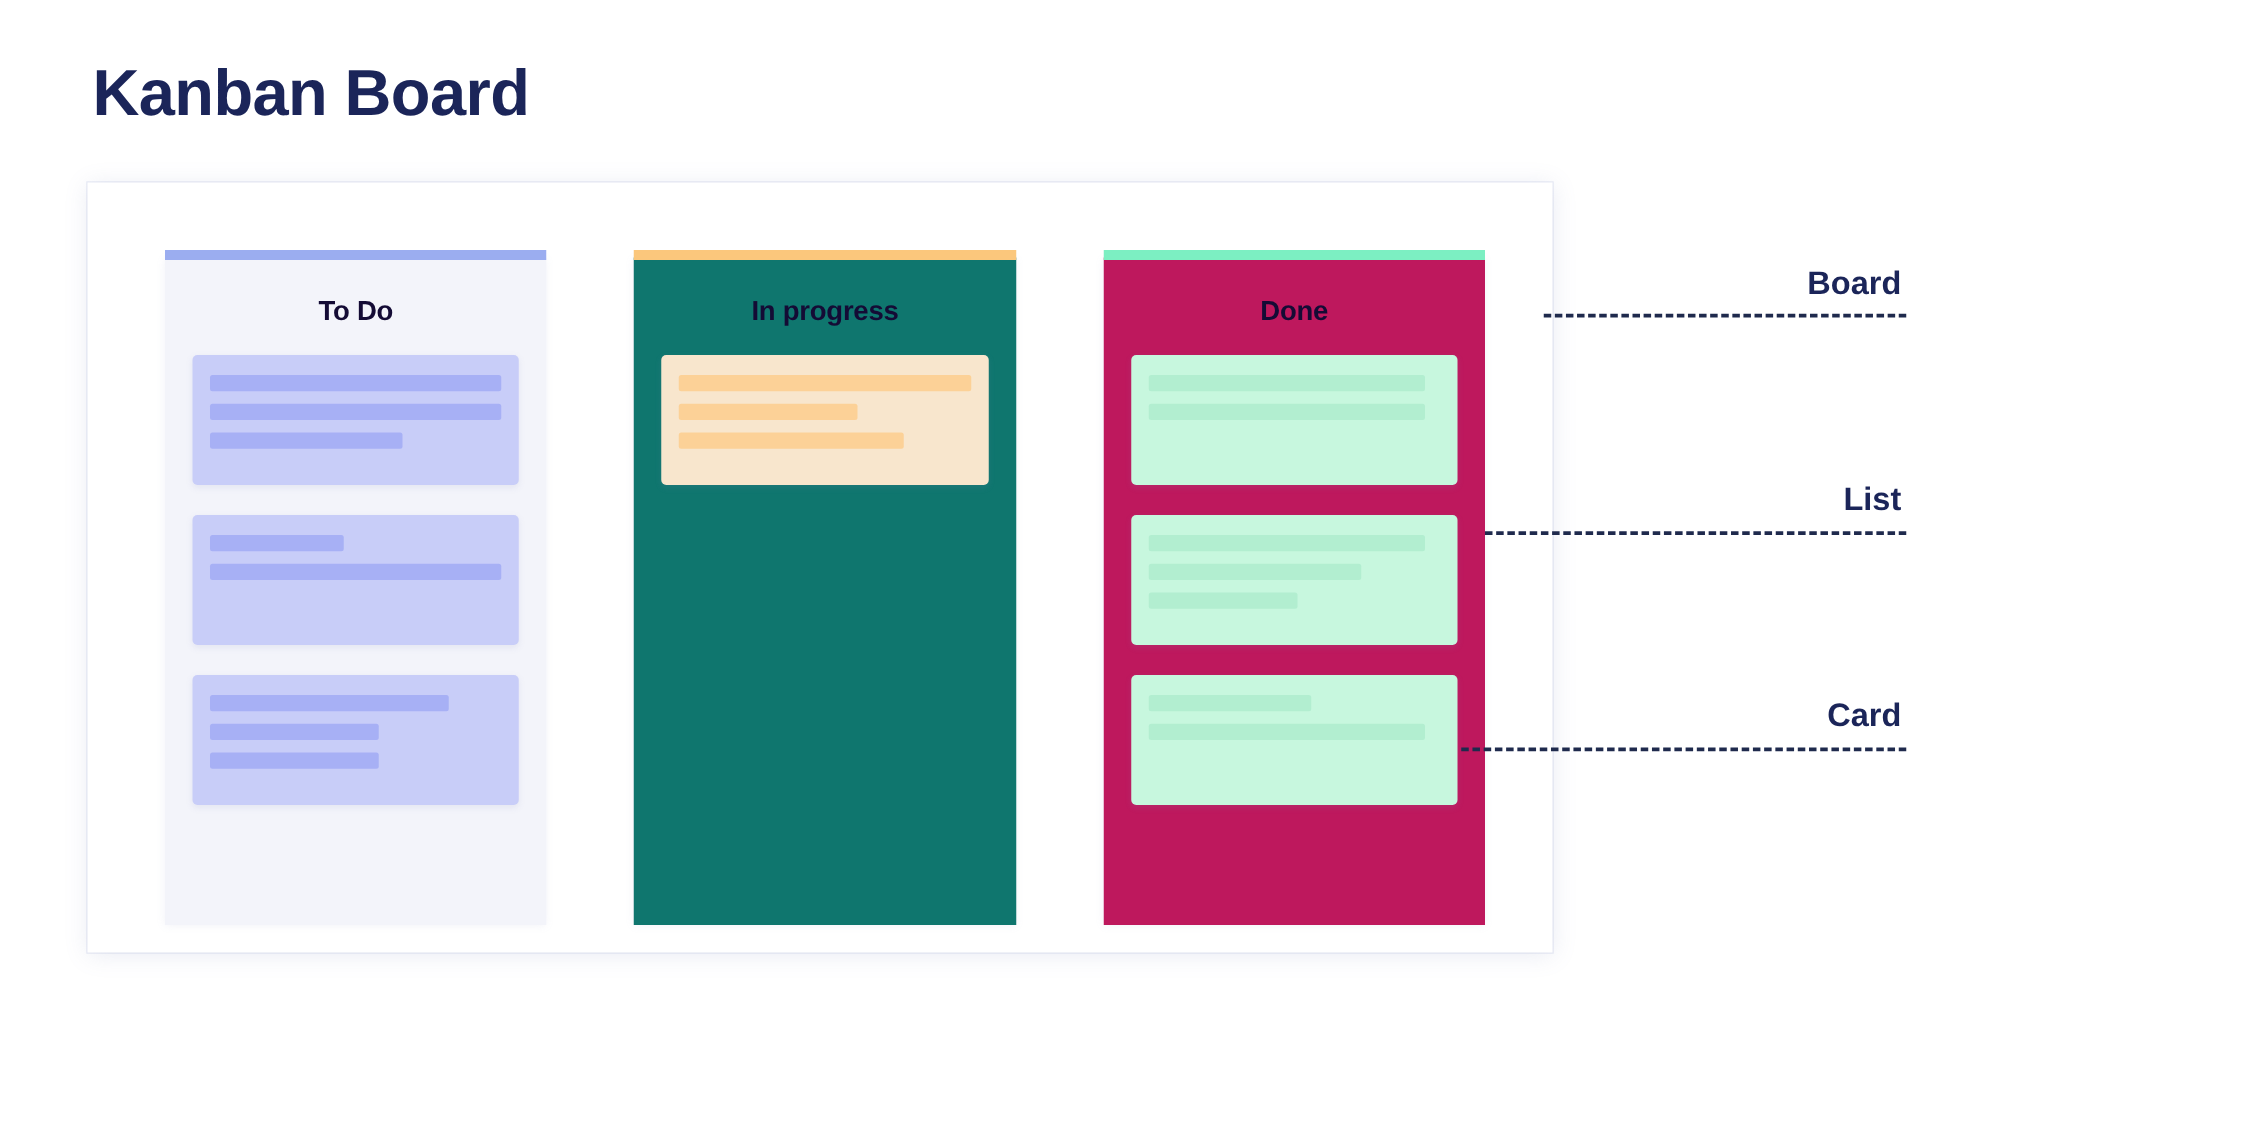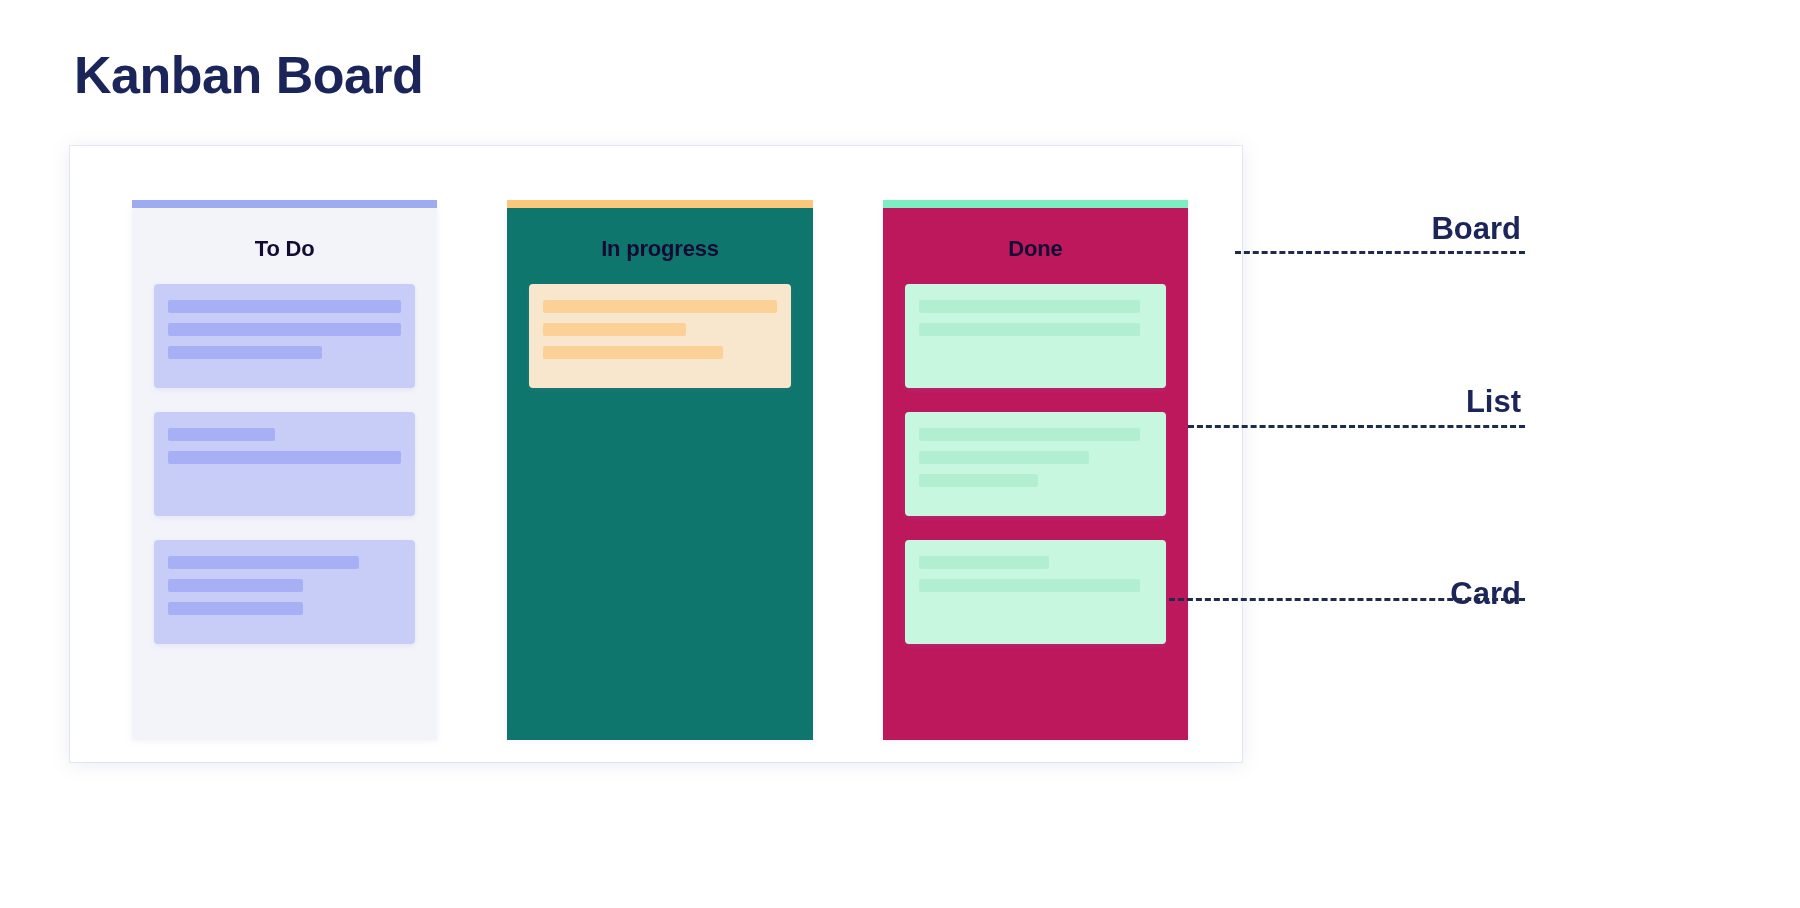--- a/index.html
+++ b/index.html
@@ -83,21 +83,21 @@
   }
   .line {
     height: 13px;
     border-radius: 2px;
     margin-bottom: 10px;
   }
 
   
   .anno-label {
     position: absolute;
-    font-size: 31px;
+    font-size: 26px;
     font-weight: bold;
     color: #1b2559;
     white-space: nowrap;
     text-align: right;
   }
   .anno-rule {
     position: absolute;
     height: 0;
     border-top: 3px dashed #1f2a4d;
   }
@@ -156,17 +156,17 @@
           </div>
         </div>
       </div>
   </div>
 
   <div id="annotations">
       <div class="anno-label" style="top: 199px; left: 1297px; width: 220px;">Board</div>
       <div class="anno-rule" style="top: 243px; left: 1227px; width: 290px; border-top-color: rgb(31, 42, 77);"></div>
       <div class="anno-label" style="top: 372px; left: 1297px; width: 220px;">List</div>
       <div class="anno-rule" style="top: 417px; left: 1180px; width: 337px; border-top-color: rgb(31, 42, 77);"></div>
-      <div class="anno-label" style="top: 564px; left: 1297px; width: 220px;">Card</div>
+      <div class="anno-label" style="top: 545px; left: 1297px; width: 220px;">Card</div>
       <div class="anno-rule" style="top: 590px; left: 1161px; width: 356px; border-top-color: rgb(31, 42, 77);"></div>
     </div>
 
 </div>
 
 </body></html>

